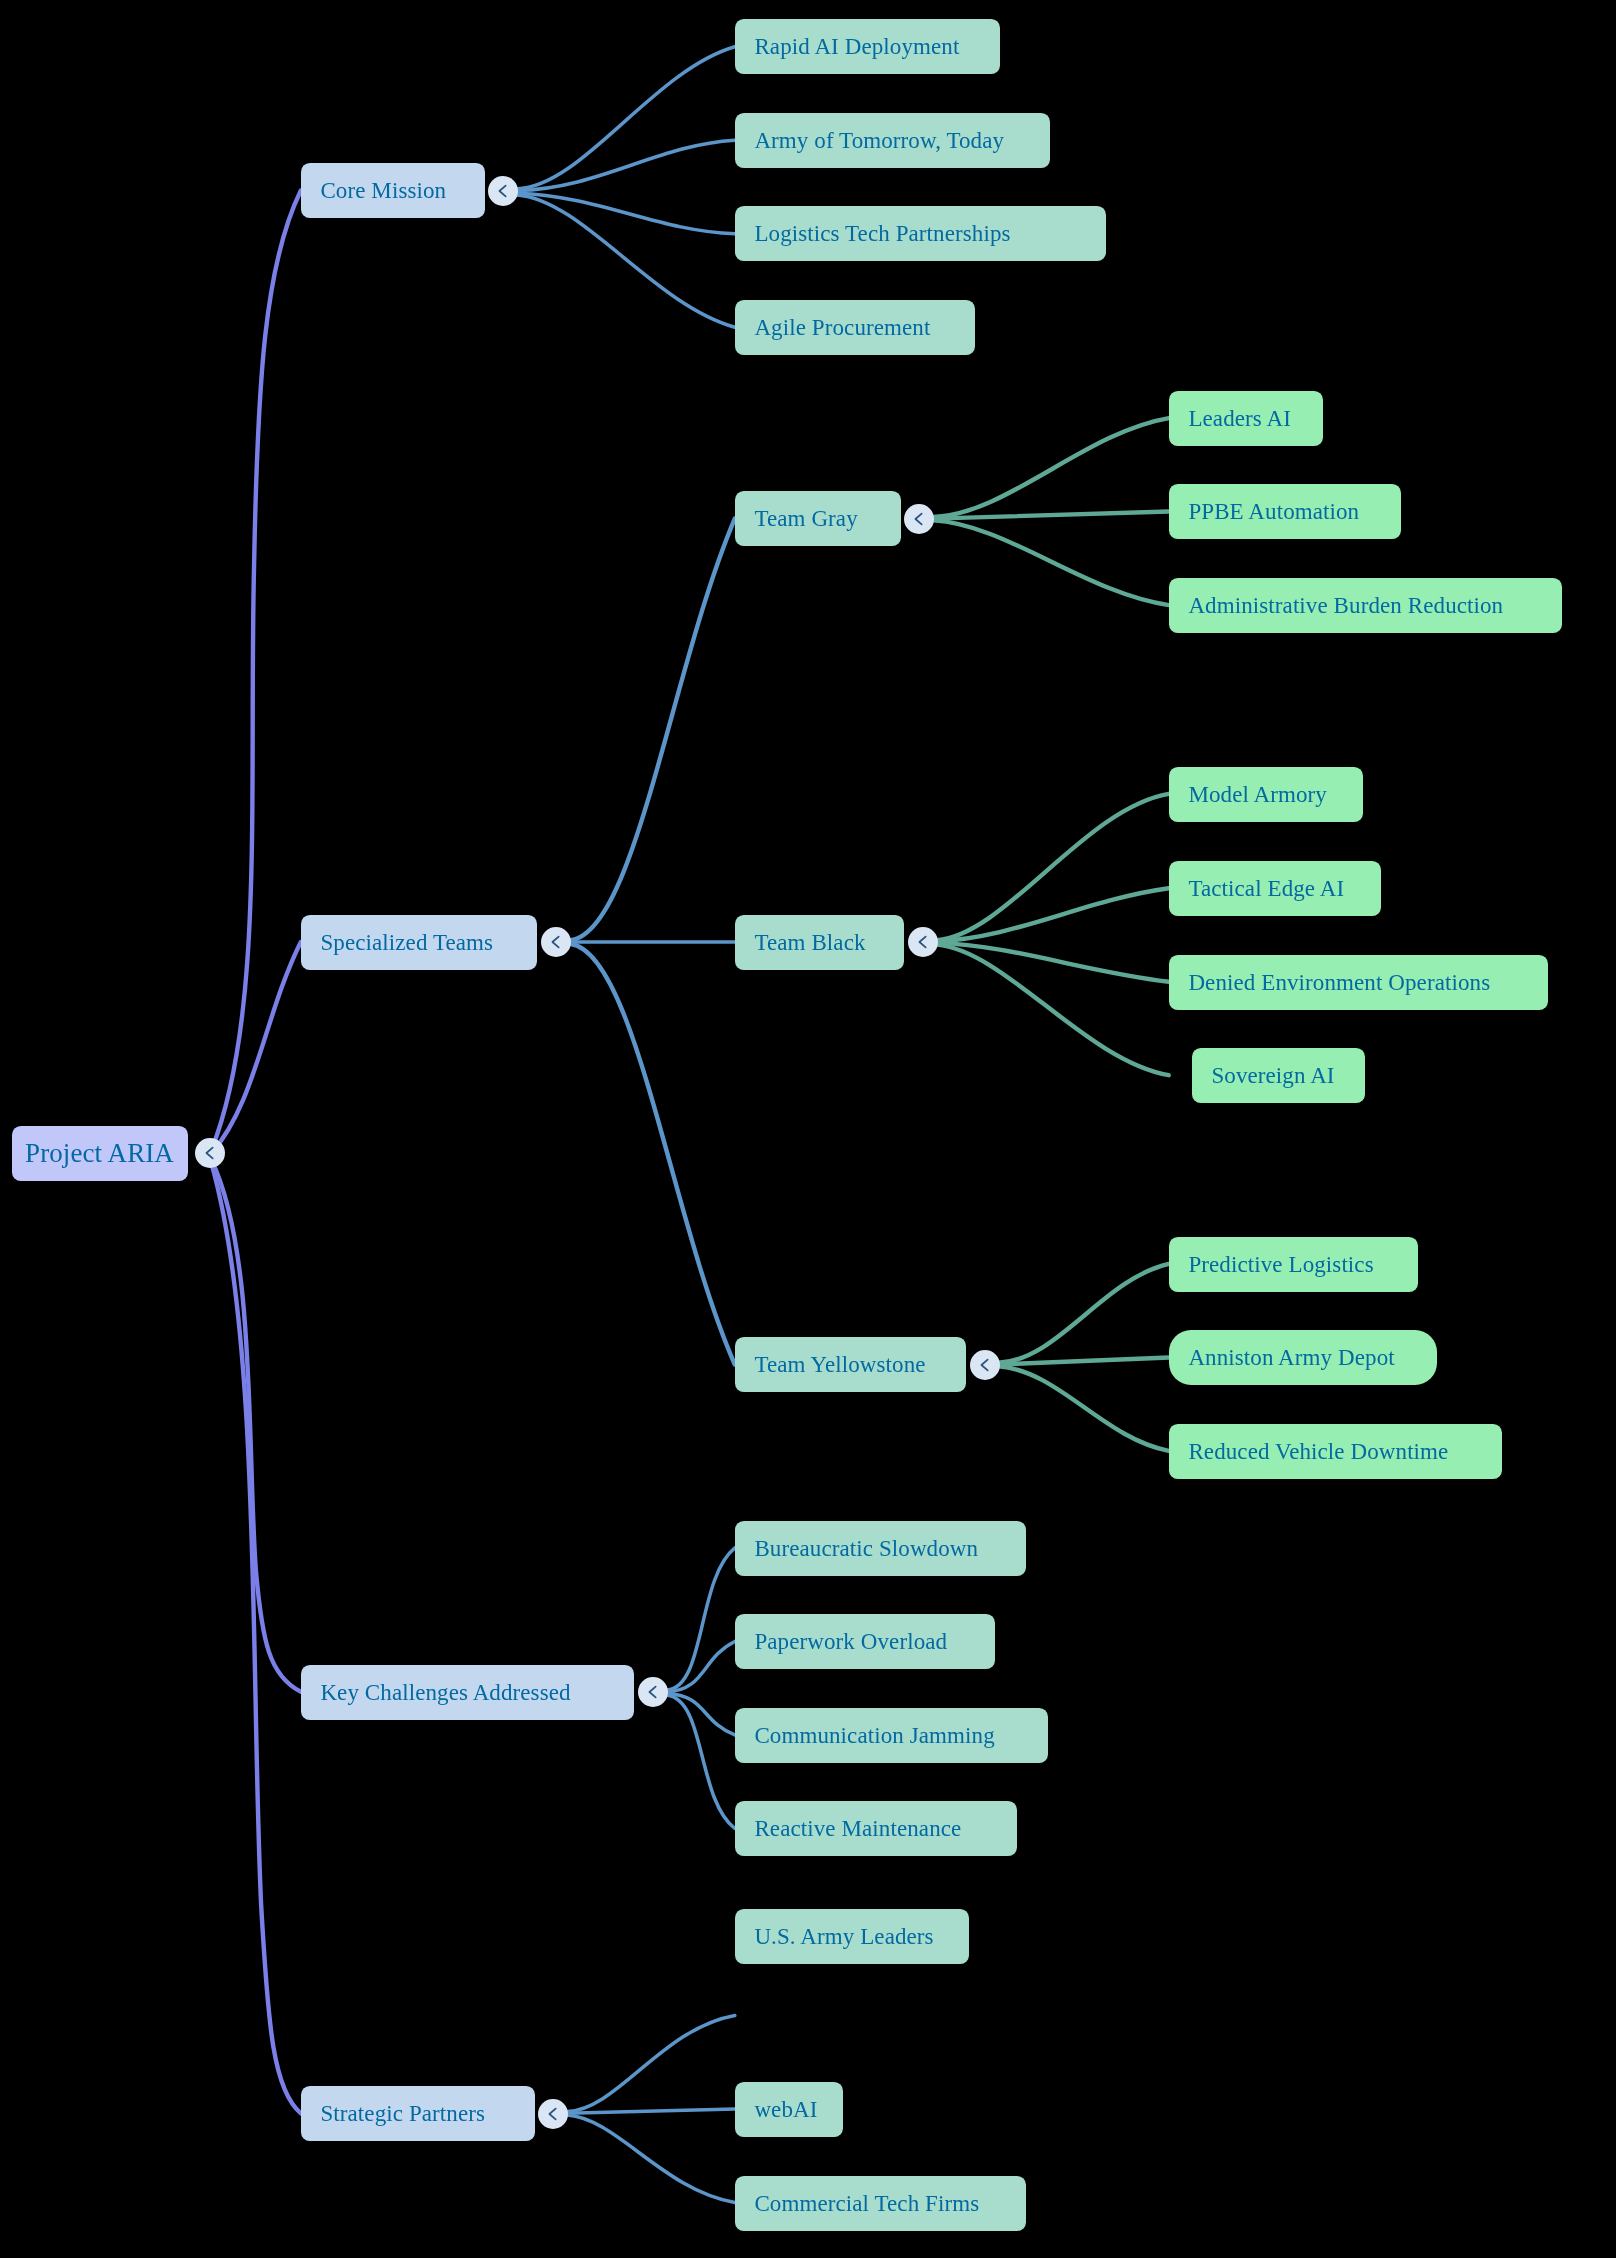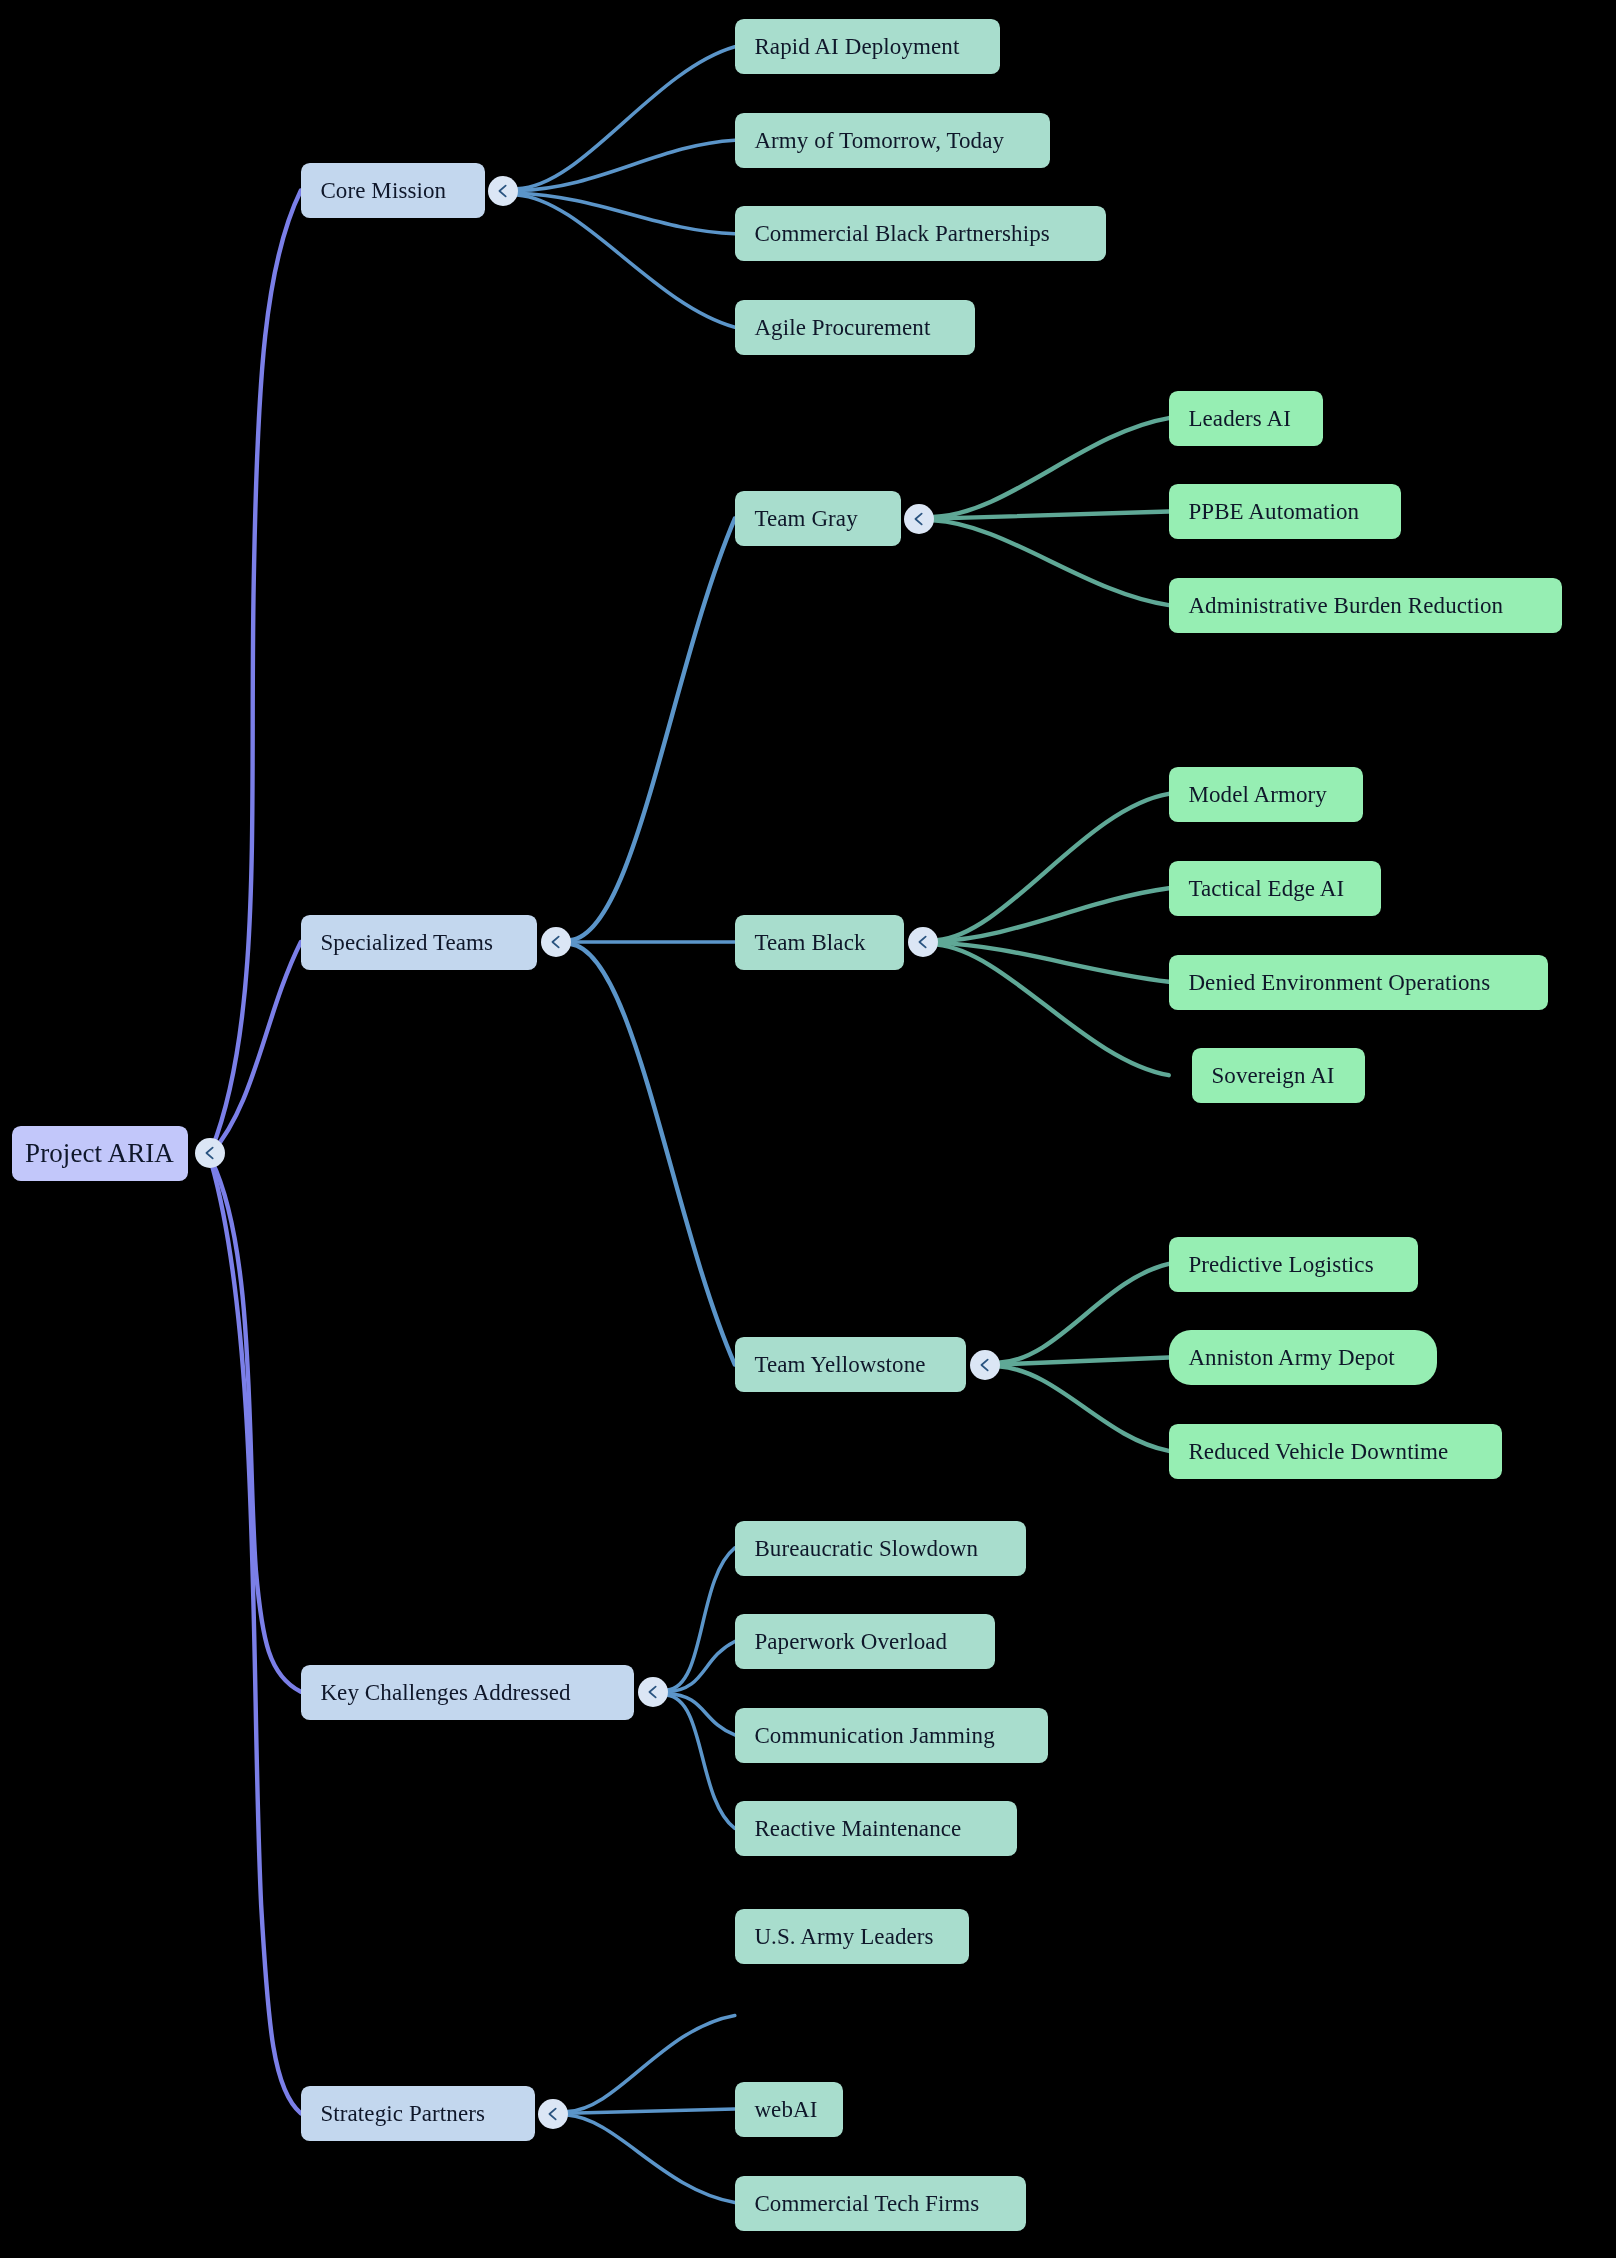--- a/index.html
+++ b/index.html
@@ -33,21 +33,21 @@
     pointer-events: none;
   }
 
   .node {
     position: absolute;
     display: flex;
     align-items: center;
     border-radius: 8.8px;
     padding: 0 19.4px;
     white-space: nowrap;
-    color: #0f172a;
+    color: #0369a1;
     letter-spacing: 0.1px;
     box-shadow: 0 0 0 0 rgba(0,0,0,0);
   }
 
   .node-label {
     display: block;
     line-height: 1;
   }
 
   
@@ -128,21 +128,21 @@
       <div class="node lvl-1" style="left: 301px; top: 163px; width: 184px; height: 55px;">
         <span class="node-label">Core Mission</span>
       </div>
       <div class="node lvl-2-mint" style="left: 735px; top: 19.4px; width: 265px; height: 55px;">
         <span class="node-label">Rapid AI Deployment</span>
       </div>
       <div class="node lvl-2-mint" style="left: 735px; top: 113px; width: 315px; height: 55px;">
         <span class="node-label">Army of Tomorrow, Today</span>
       </div>
       <div class="node lvl-2-mint" style="left: 735px; top: 206px; width: 371px; height: 55px;">
-        <span class="node-label">Commercial Black Partnerships</span>
+        <span class="node-label">Logistics Tech Partnerships</span>
       </div>
       <div class="node lvl-2-mint" style="left: 735px; top: 300px; width: 240px; height: 55px;">
         <span class="node-label">Agile Procurement</span>
       </div>
       <div class="node lvl-1" style="left: 301px; top: 915px; width: 236px; height: 55px;">
         <span class="node-label">Specialized Teams</span>
       </div>
       <div class="node lvl-2-teal" style="left: 735px; top: 491px; width: 166px; height: 55px;">
         <span class="node-label">Team Gray</span>
       </div>

